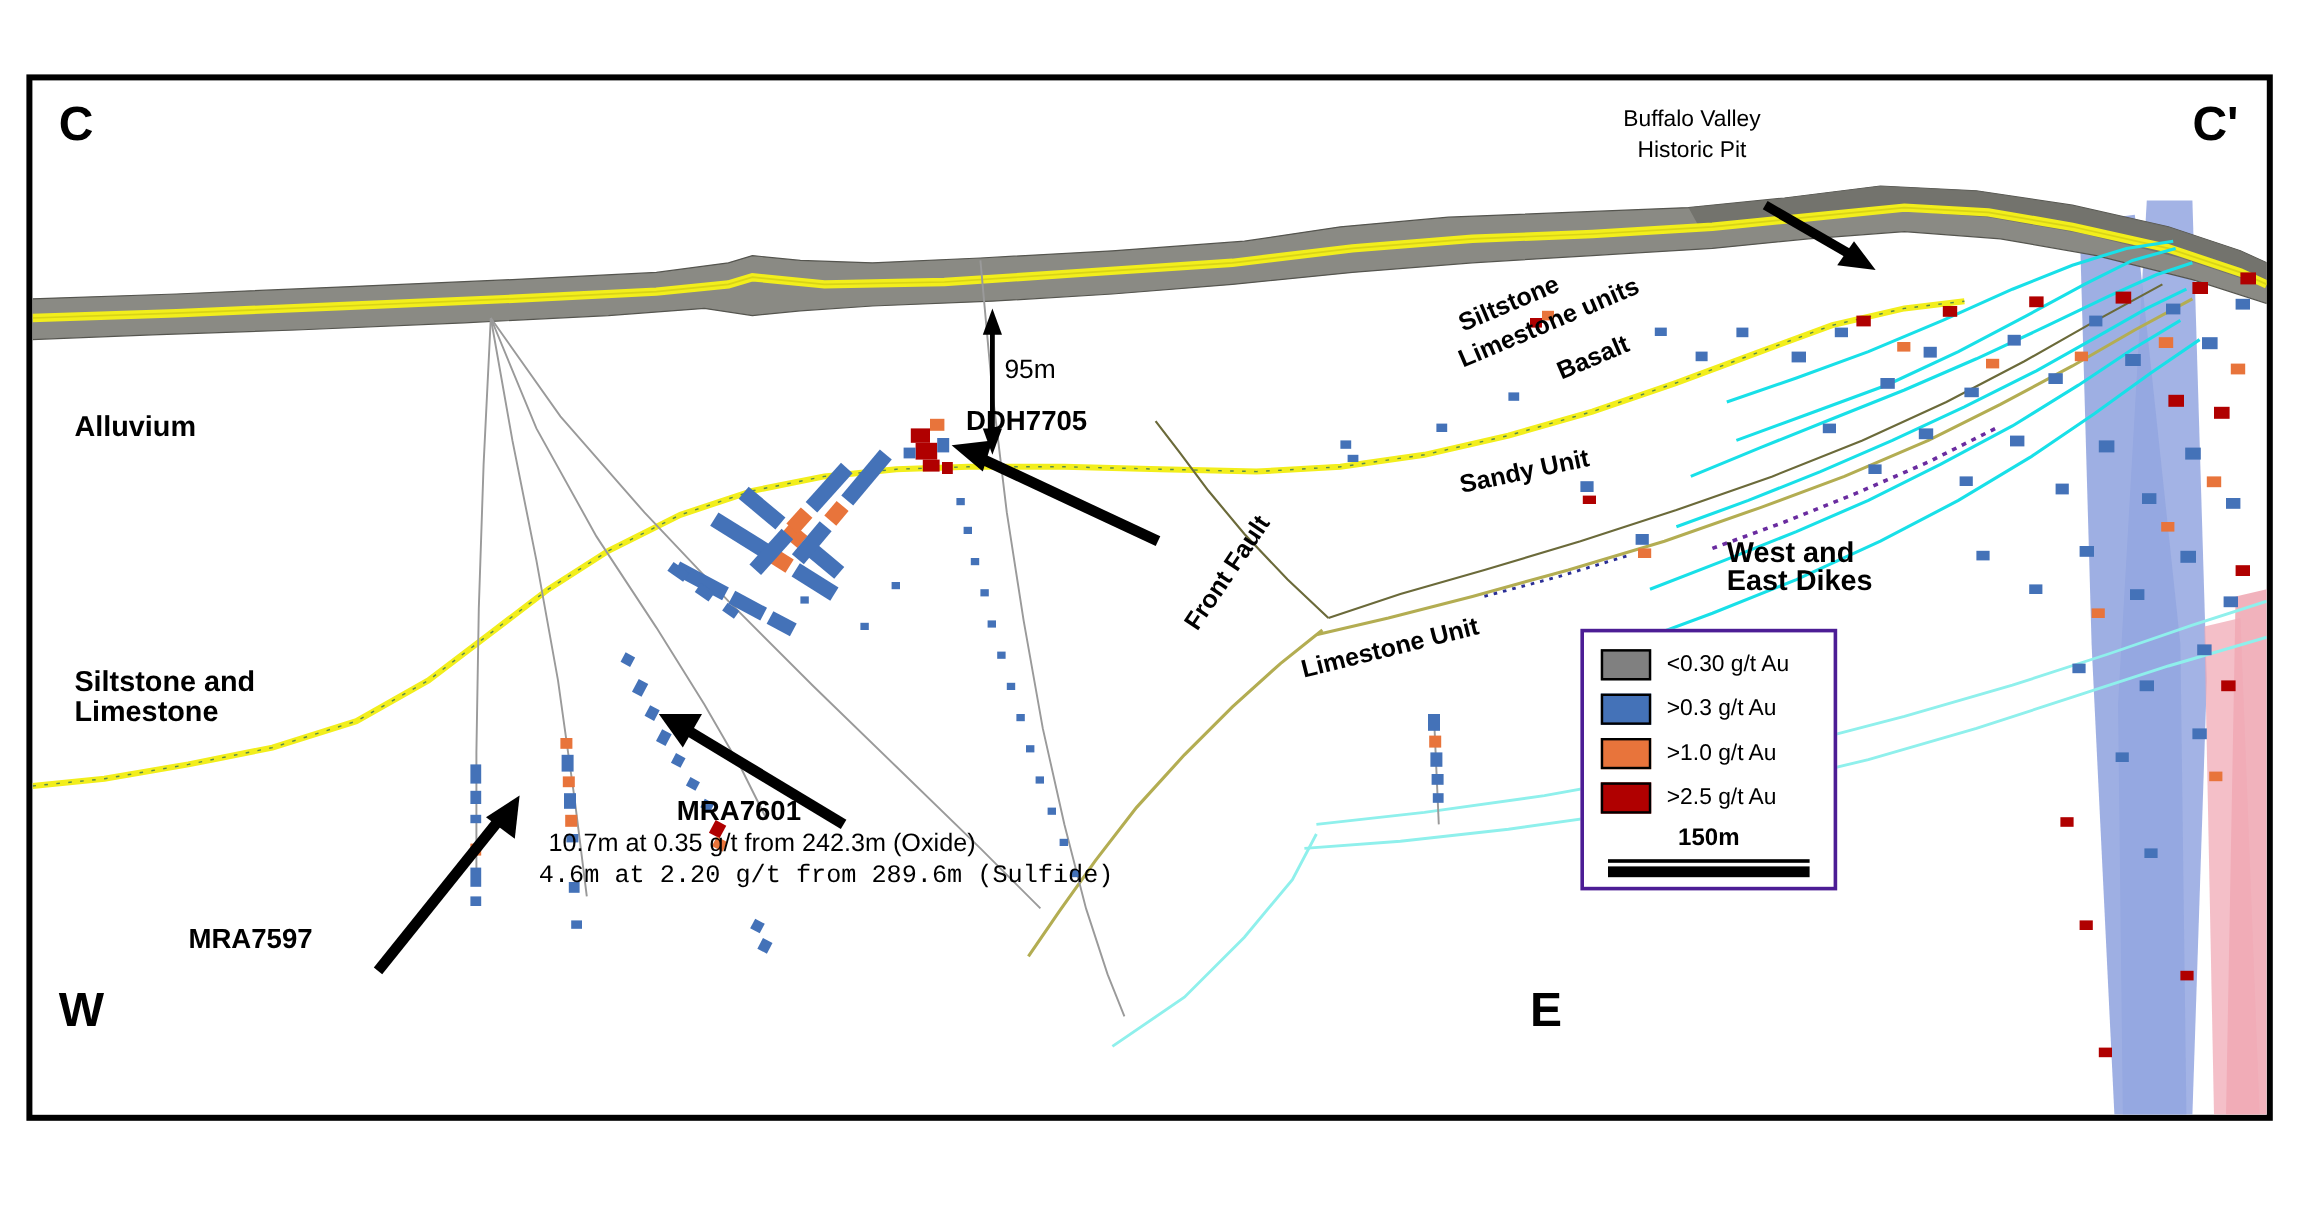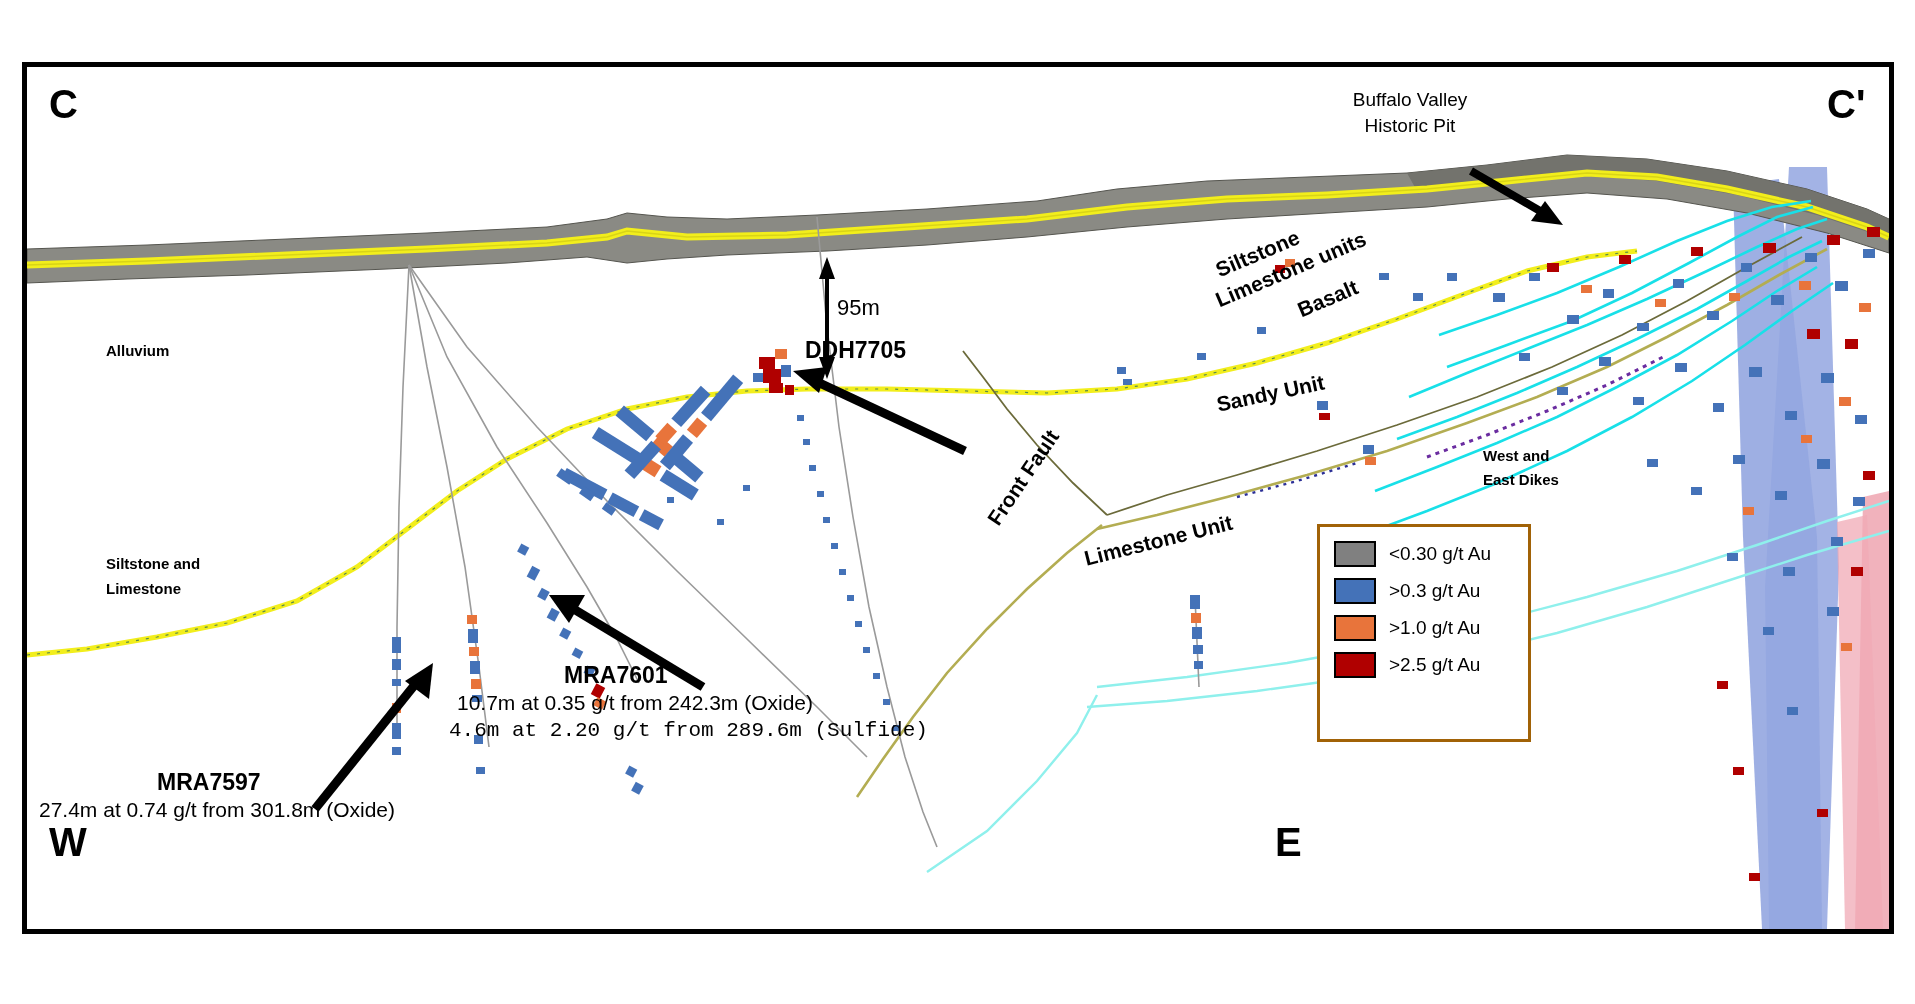--- a/index.html
+++ b/index.html
@@ -41,23 +41,22 @@
     position: absolute;
     color: #000000;
     white-space: pre;
     line-height: 1.18;
   }
   .corner {
     font-size: 40px;
     font-weight: bold;
   }
   .unit-label {
-    font-size: 15px;
+    font-size: 24px;
     font-weight: bold;
-    margin-left: 44px;
   }
   .unit-label-rot {
     font-size: 21px;
     font-weight: bold;
     transform-origin: left center;
   }
   .callout-name {
     font-size: 23px;
     font-weight: bold;
   }
@@ -72,21 +71,21 @@
     font-size: 19px;
     text-align: center;
   }
   
   #legend {
     position: absolute;
     left: 1290px;
     top: 457px;
     width: 214px;
     height: 218px;
-    border: 3px solid #a16207;
+    border: 3px solid #4c1d95;
     background: #ffffff;
     box-sizing: border-box;
     padding: 10px 0 0 0;
   }
   .legend-row {
     display: flex;
     align-items: center;
     height: 34px;
     margin: 0 0 3px 14px;
   }
@@ -478,21 +477,20 @@
     <div class="lbl unit-label-rot" style="left:1190px; top:326px; transform:rotate(-12deg);">Sandy Unit</div>
     <div class="lbl unit-label-rot" style="left:1058px; top:480px; transform:rotate(-14deg);">Limestone Unit</div>
 
     <div class="lbl callout-name" style="left:778px; top:270px;">DDH7705</div>
 
     <div class="lbl callout-name" style="left:537px; top:595px;">MRA7601</div>
     <div class="lbl callout-body" style="left:430px; top:624px;">10.7m at 0.35 g/t from 242.3m (Oxide)</div>
     <div class="lbl callout-body" style="left:422px; top:652px;font-family:Liberation Mono, monospace;">4.6m at 2.20 g/t from 289.6m (Sulfide)</div>
 
     <div class="lbl callout-name" style="left:130px; top:702px;">MRA7597</div>
-    <div class="lbl callout-body" style="left:12px; top:731px;">27.4m at 0.74 g/t from 301.8m (Oxide)</div>
 
     <div id="legend">
 
       <div class="legend-row">
         <div class="legend-swatch" style="background:#808080;"></div>
         <div class="legend-text">&lt;0.30 g/t Au</div>
       </div>
 
       <div class="legend-row">
         <div class="legend-swatch" style="background:#4472b8;"></div>
@@ -502,17 +500,24 @@
       <div class="legend-row">
         <div class="legend-swatch" style="background:#e8743b;"></div>
         <div class="legend-text">&gt;1.0 g/t Au</div>
       </div>
 
       <div class="legend-row">
         <div class="legend-swatch" style="background:#b00000;"></div>
         <div class="legend-text">&gt;2.5 g/t Au</div>
       </div>
 
+      <div id="scale-wrap">
+        <div id="scale-label">150m</div>
+        <div id="scale-bar-outer">
+          <div id="scale-bar-thin"></div>
+          <div id="scale-bar-thick"></div>
+        </div>
+      </div>
 
     </div>
 
   </div>
 </div>
 
 </body></html>

